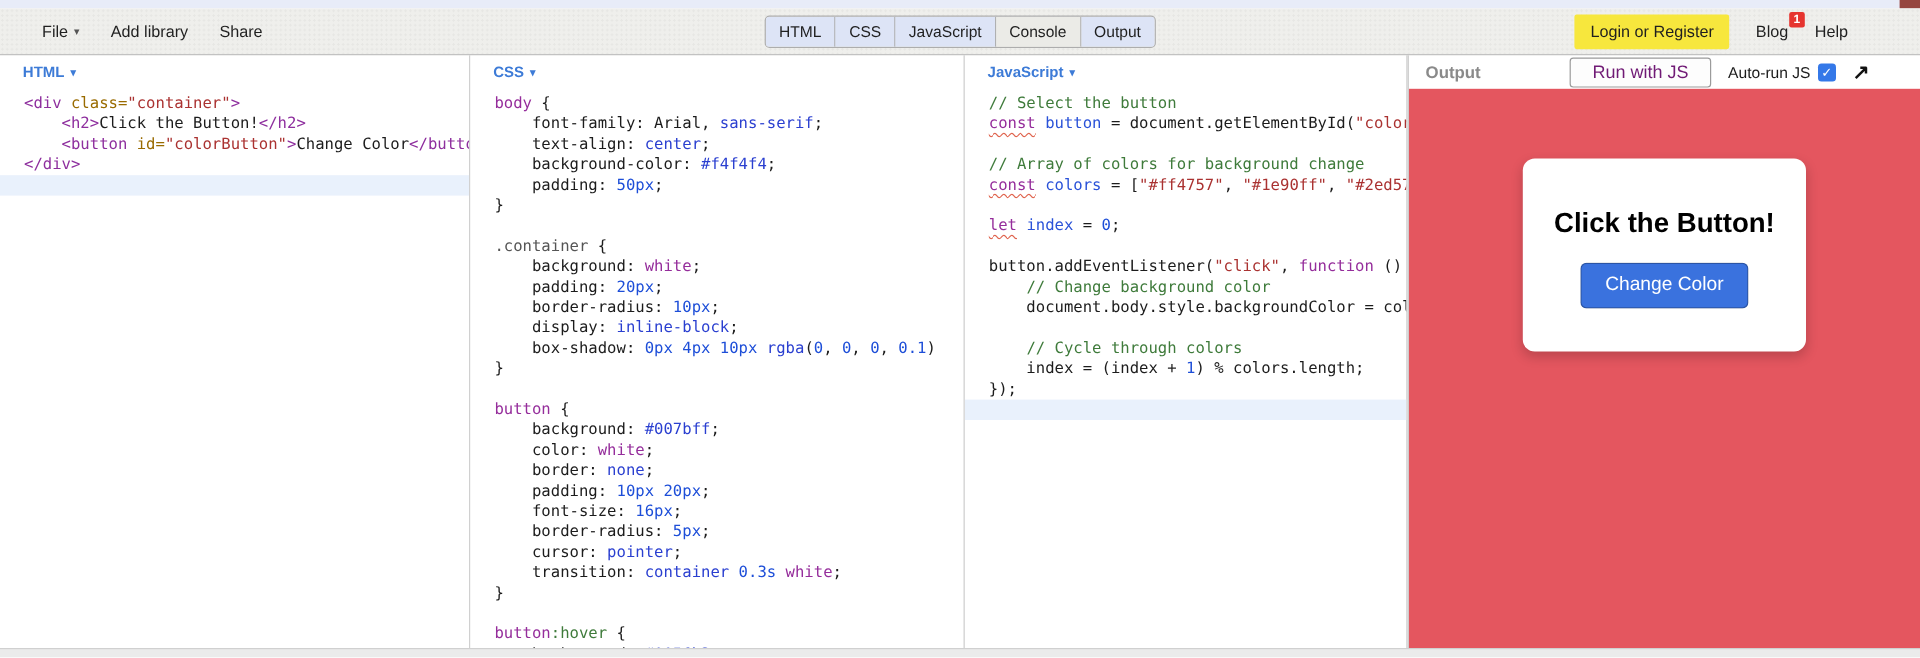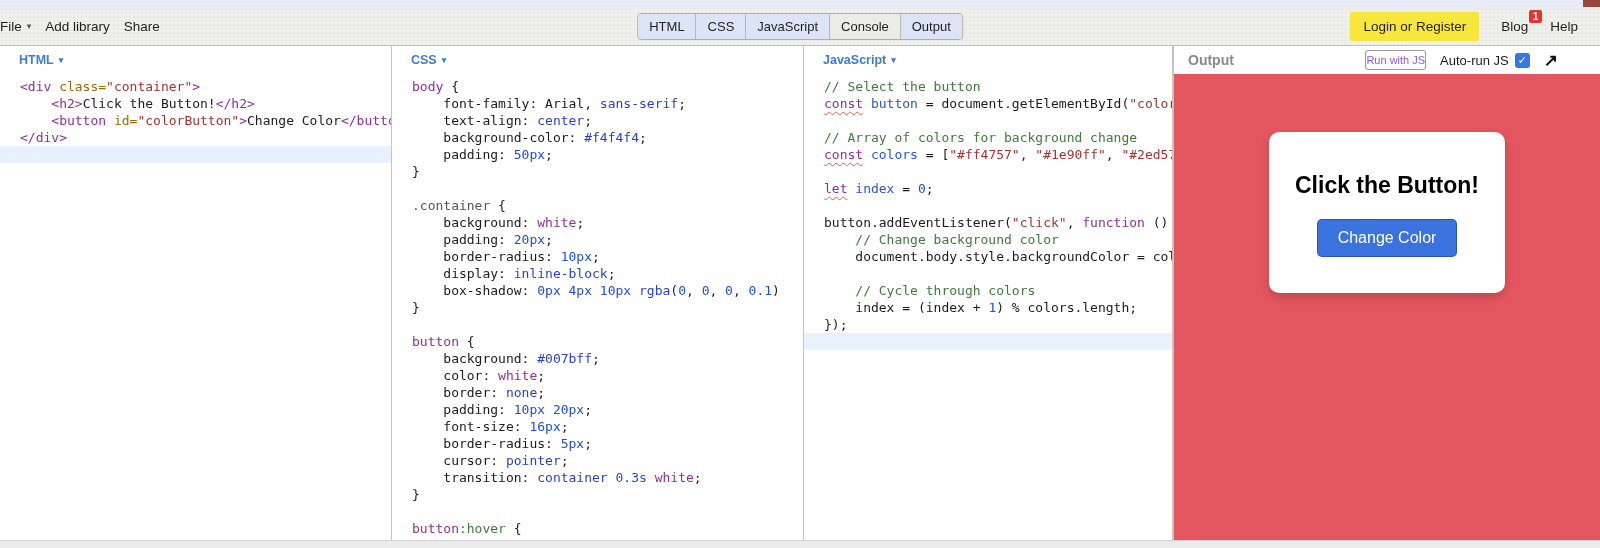--- a/index.html
+++ b/index.html
@@ -9,32 +9,32 @@
   
   .top-strip { height:7px; background:#e8ecf8; position:relative; }
   .top-strip .accent { position:absolute; right:0; top:0; width:17px; height:7px; background:#96453f; }
 
   
   .toolbar { height:39px; background:#efefec; border-bottom:1px solid #c2c2c2;
              background-image:radial-gradient(circle, rgba(0,0,0,0.035) 1px, transparent 1px);
              background-size:4px 4px;
              display:flex; align-items:center; position:relative;
              font-size:13.5px; color:#1f1f1f; }
-  .tb-left { display:flex; align-items:center; gap:14px; }
+  .tb-left { display:flex; align-items:center; gap:26px; padding-left:35px; }
   .tb-item { cursor:pointer; display:flex; align-items:center; gap:5px; }
   .caret { font-size:9px; color:#555; }
 
   .tab-group { position:absolute; left:50%; transform:translateX(-50%); display:flex;
                border:1px solid #adadad; border-radius:4px; overflow:hidden; height:27px; }
   .tab { padding:5px 11px; font-size:13px; display:flex; align-items:center;
          background:#dde4f6; border-right:1px solid #adadad; cursor:pointer; }
   .tab:last-child { border-right:none; }
   .tab.console { background:#ebebe7; }
 
-  .tb-right { margin-left:auto; display:flex; align-items:center; gap:22px; padding-right:22px; }
+  .tb-right { margin-left:auto; display:flex; align-items:center; gap:22px; padding-right:60px; }
   .login-btn { background:#f7e73d; padding:7px 13px; border-radius:2px; cursor:pointer; font-size:13.5px; }
   .blog { position:relative; cursor:pointer; }
   .blog-badge { position:absolute; top:-9px; right:-14px; background:#e6342f; color:#fff;
                 font-size:10px; font-weight:bold; padding:1px 4px; border-radius:2px; }
   .help { cursor:pointer; }
 
   
   .content { display:flex; height:494px; }
   .panel { height:100%; border-right:1px solid #c5c5c5; background:#fff; overflow:hidden; }
   .panel.html { width:392px; }
@@ -62,21 +62,21 @@
   .tk-com   { color:#3f7b3b; }
   .tk-qual  { color:#555555; }
   .tk-pseudo{ color:#3f7b3b; }
   .tk-lint  { text-decoration:underline wavy #e0654f 1px; text-underline-offset:3px; }
 
   
   .output-header { height:28px; background:#fff; display:flex; align-items:center;
                    padding:0 42px 0 14px; gap:14px; }
   .output-title { color:#8a8a8a; font-weight:bold; font-size:14px; margin-right:auto; }
   .run-btn { background:#fdfdfd; border:1px solid #9b9b9b; border-radius:3px;
-             font-size:11px; padding:3px 0; cursor:pointer; color:#8b5cf6; }
+             font-size:15px; padding:3px 18px; cursor:pointer; color:#701a75; }
   .autorun { display:flex; align-items:center; gap:6px; font-size:13px; color:#1b1b1b;justify-content:space-between; }
   .checkbox { width:15px; height:15px; background:#3478e8; border-radius:3px; color:#fff;
               font-size:11px; display:flex; align-items:center; justify-content:center; cursor:pointer; }
   .expand { font-size:17px; font-weight:bold; color:#111; cursor:pointer; line-height:1; }
 
   .output-frame { flex:1; text-align:center; padding-top:58px; }
   .result-card { display:inline-block; background:#ffffff; border-radius:10px; padding:20px;
                  box-shadow:0 4px 10px rgba(0,0,0,0.18); }
   .result-heading { font-size:23px; font-weight:bold; color:#000; margin:20px 6px; white-space:nowrap; }
   .result-btn { border:1px solid rgba(0,0,0,0.25); color:#fff; font-size:16px;

